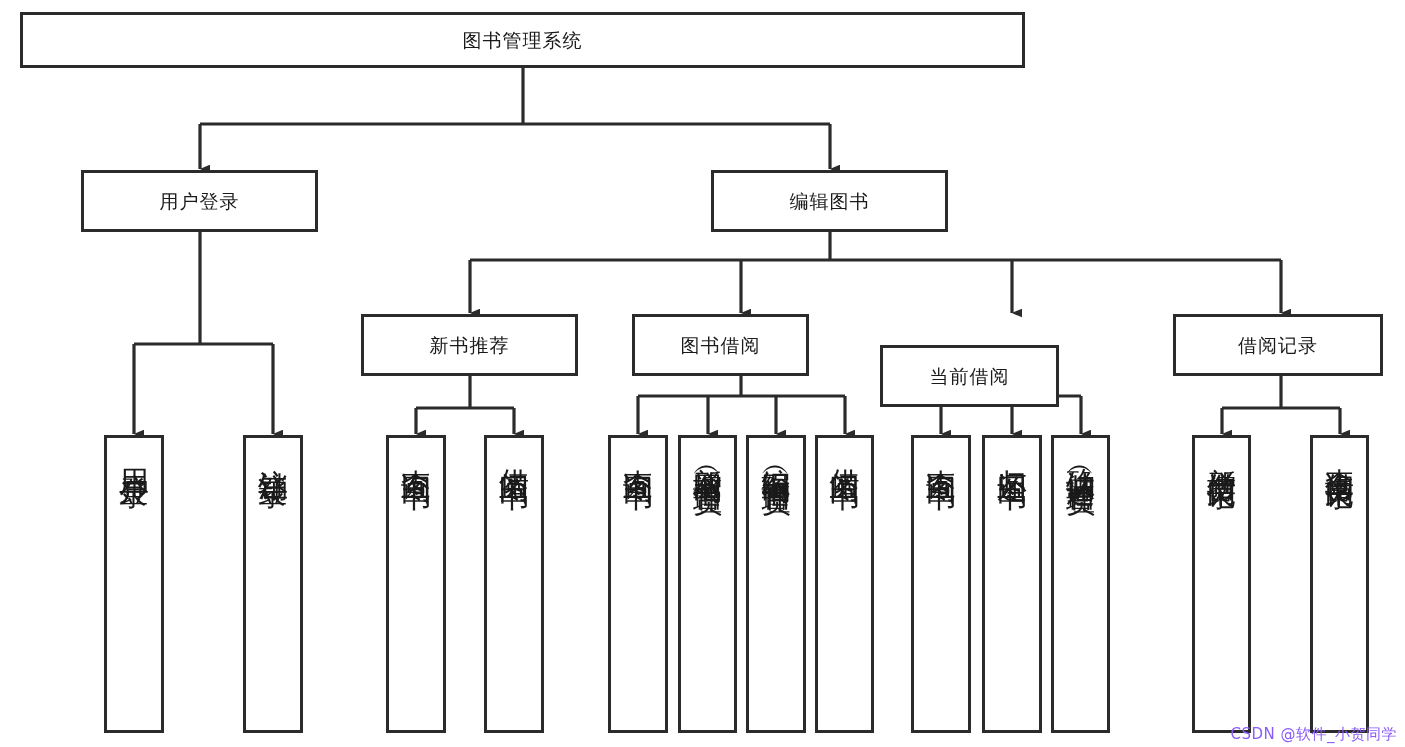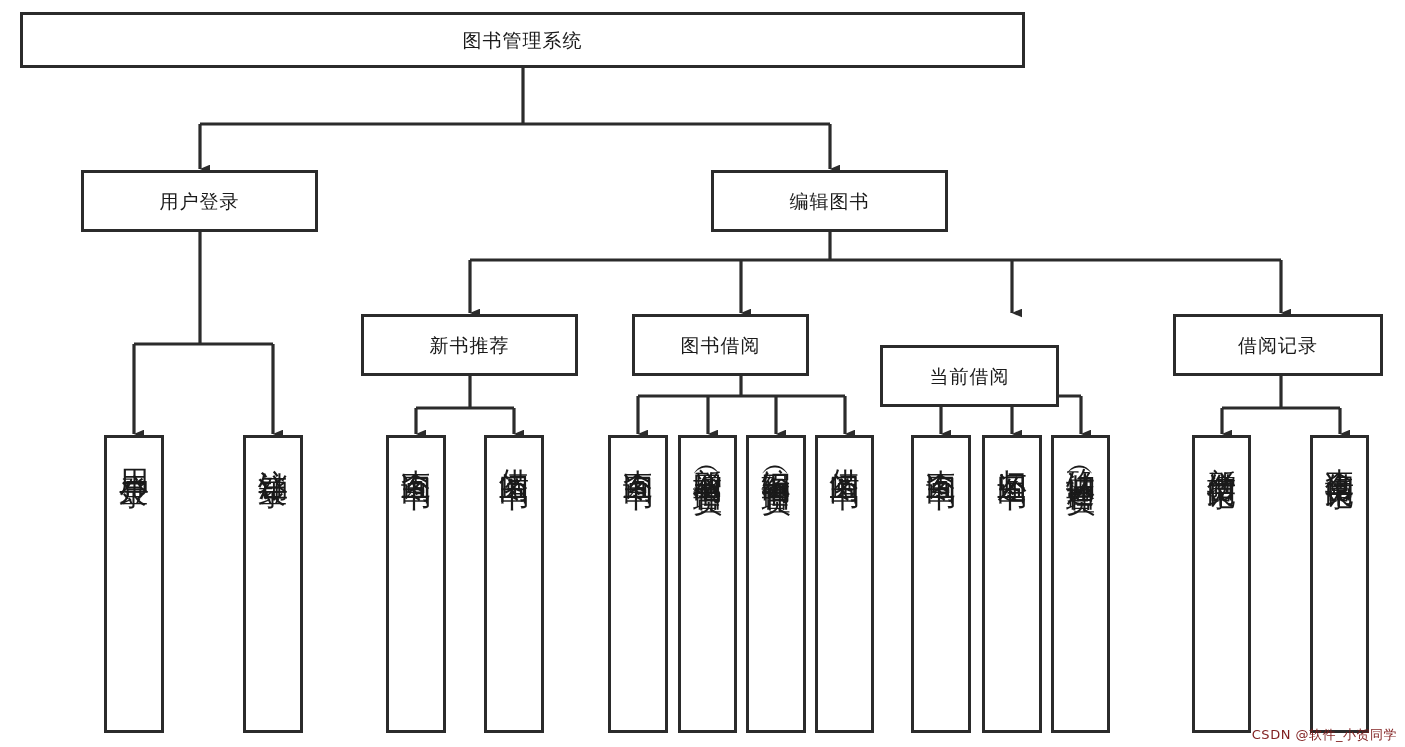--- a/index.html
+++ b/index.html
@@ -46,22 +46,22 @@
     font-size:30px;
     letter-spacing:4px;
     line-height:1;
     white-space:nowrap;
   }
   .v-node.small .label{font-size:29px;letter-spacing:3px;}
   #watermark{
     position:absolute;
     right:8px;
     bottom:3px;
-    font-size:13px;
-    color:#7f1d1d;
+    font-size:15px;
+    color:#8b5cf6;
     letter-spacing:0.5px;
     white-space:nowrap;
     pointer-events:none;
     text-align:right;
   }
 </style>
 </head>
 <body>
 
 <div id="stage">

